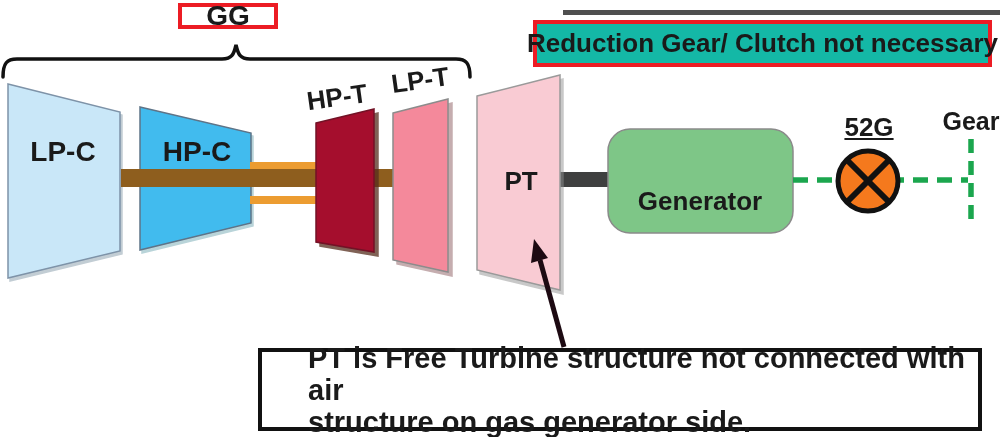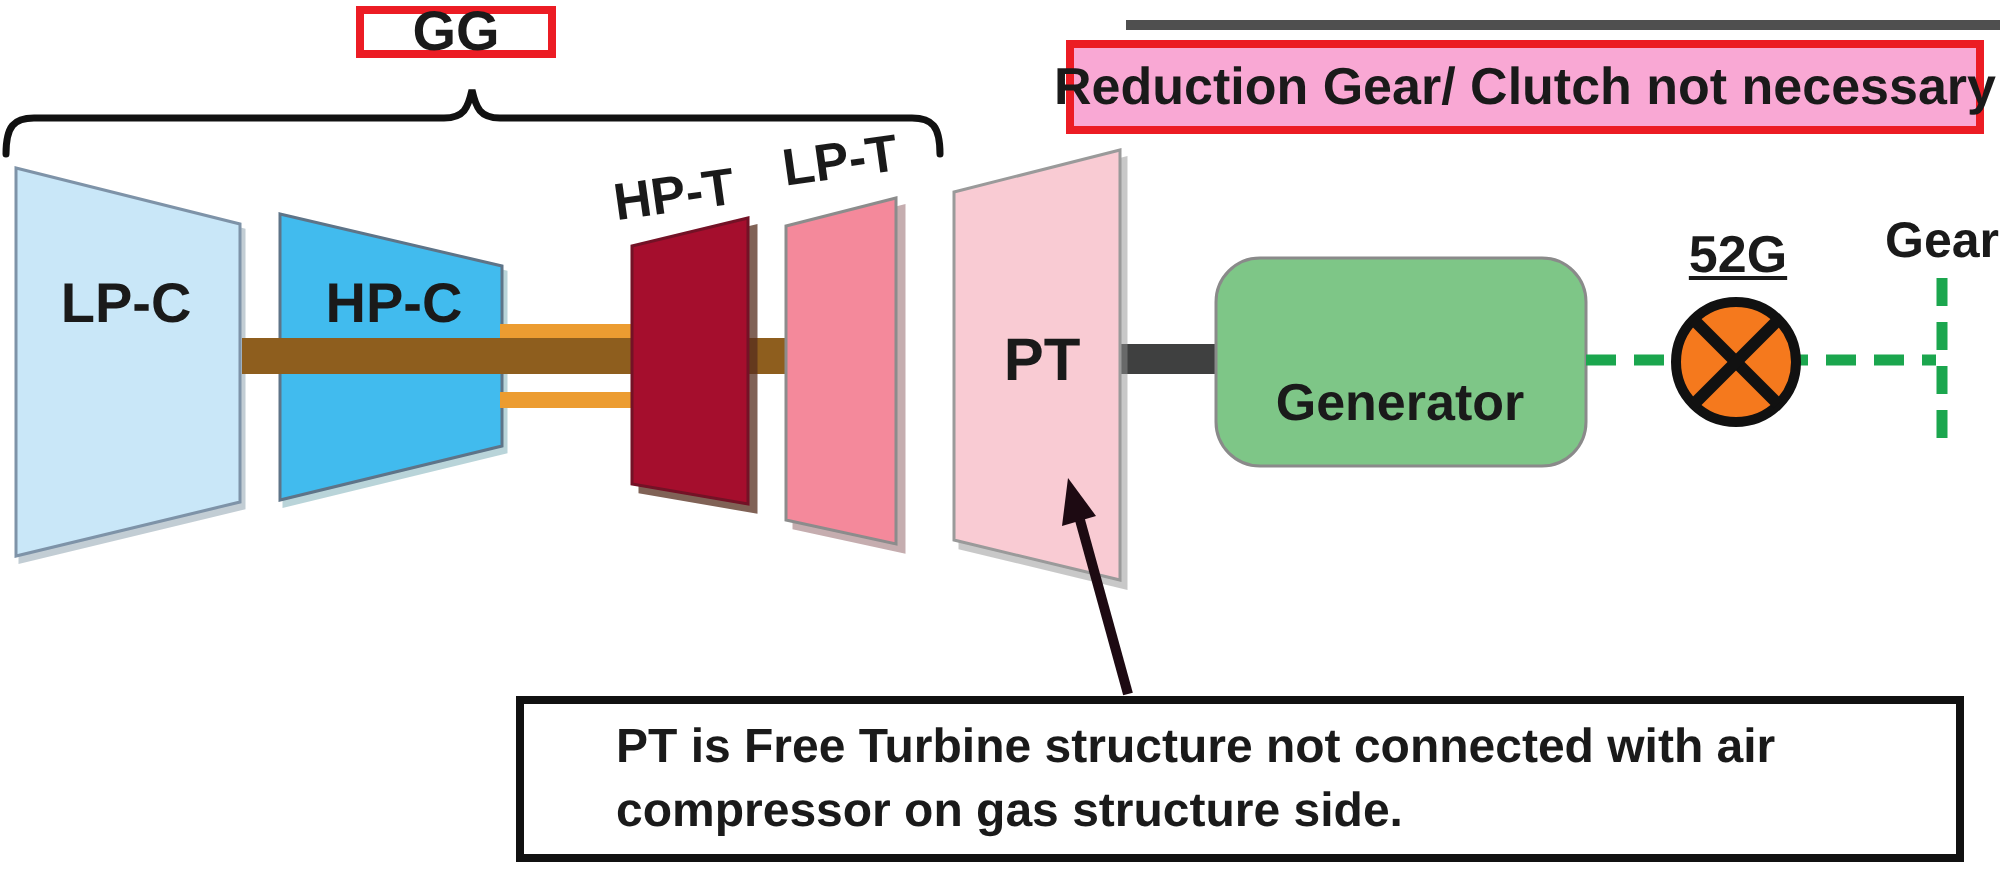--- a/index.html
+++ b/index.html
@@ -8,42 +8,42 @@
     font-family:"Liberation Sans",sans-serif;color:#1a1a1a;
   }
   #diagram-svg{position:absolute;left:0;top:0;width:1000px;height:437px;}
   .label{
     position:absolute;transform:translate(-50%,-50%);
     font-weight:bold;white-space:nowrap;color:#1a1a1a;line-height:1;
   }
   .label.tilt{transform:translate(-50%,-50%) rotate(-8deg);}
   .lbl-28{font-size:28px;}
   .lbl-26{font-size:26px;}
-  .lbl-30{font-size:30px;}
+  .lbl-30{font-size:26px;}
   .lbl-25{font-size:25px;}
   #gg-box{
     position:absolute;left:178px;top:3px;width:100px;height:26px;
     background:#ffffff;border:4px solid #EC1C24;box-sizing:border-box;
     display:flex;align-items:center;justify-content:center;
     font-size:28px;font-weight:bold;
   }
   #banner-box{
     position:absolute;left:533px;top:20px;width:459px;height:47px;
-    background:#f9a8d4;border:4px solid #EC1C24;box-sizing:border-box;
+    background:#14b8a6;border:4px solid #EC1C24;box-sizing:border-box;
     display:flex;align-items:center;justify-content:center;
     font-size:26px;font-weight:bold;white-space:nowrap;
   }
   #banner-shadow{
     position:absolute;left:563px;top:10px;width:437px;height:5px;background:#4f4f4f;
   }
   #note-box{
     position:absolute;left:258px;top:348px;width:724px;height:83px;
     background:#ffffff;border:4px solid #111;box-sizing:border-box;
     display:flex;flex-direction:column;justify-content:center;
-    padding-left:46px;font-size:24px;font-weight:bold;line-height:32px;
+    padding-left:46px;font-size:29px;font-weight:bold;line-height:32px;
   }
 </style>
 </head>
 <body>
 
 <div id="stage">
 
   <svg id="diagram-svg" viewBox="0 0 1000 437">
 
     <path d="M 3,77 C 3,63 7,59 17,59 L 222,59 C 232,59 234,54 236,45 C 238,54 240,59 250,59 L 456,59 C 466,59 470,63 470,77" fill="none" stroke="#111" stroke-width="3.5" stroke-linecap="round"></path>
@@ -90,16 +90,16 @@
   <div class="label lbl-28" style="left:63px;top:152px;">LP-C</div>
   <div class="label lbl-26 tilt" style="left:337px;top:97px;">HP-T</div>
   <div class="label lbl-26 tilt" style="left:420px;top:80px;">LP-T</div>
   <div class="label lbl-30" style="left:521px;top:181px;">PT</div>
   <div class="label lbl-26" style="left:700px;top:181px;margin-top:20px;">Generator</div>
   <div class="label lbl-26" style="left:869px;top:127px;text-decoration:underline;">52G</div>
   <div class="label lbl-25" style="left:971px;top:121px;">Gear</div>
 
   <div id="note-box">
     <div>PT is Free Turbine structure not connected with air</div>
-    <div>compressor on gas structure side.</div>
+    <div>structure on gas generator side.</div>
   </div>
 
 </div>
 
 </body></html>

